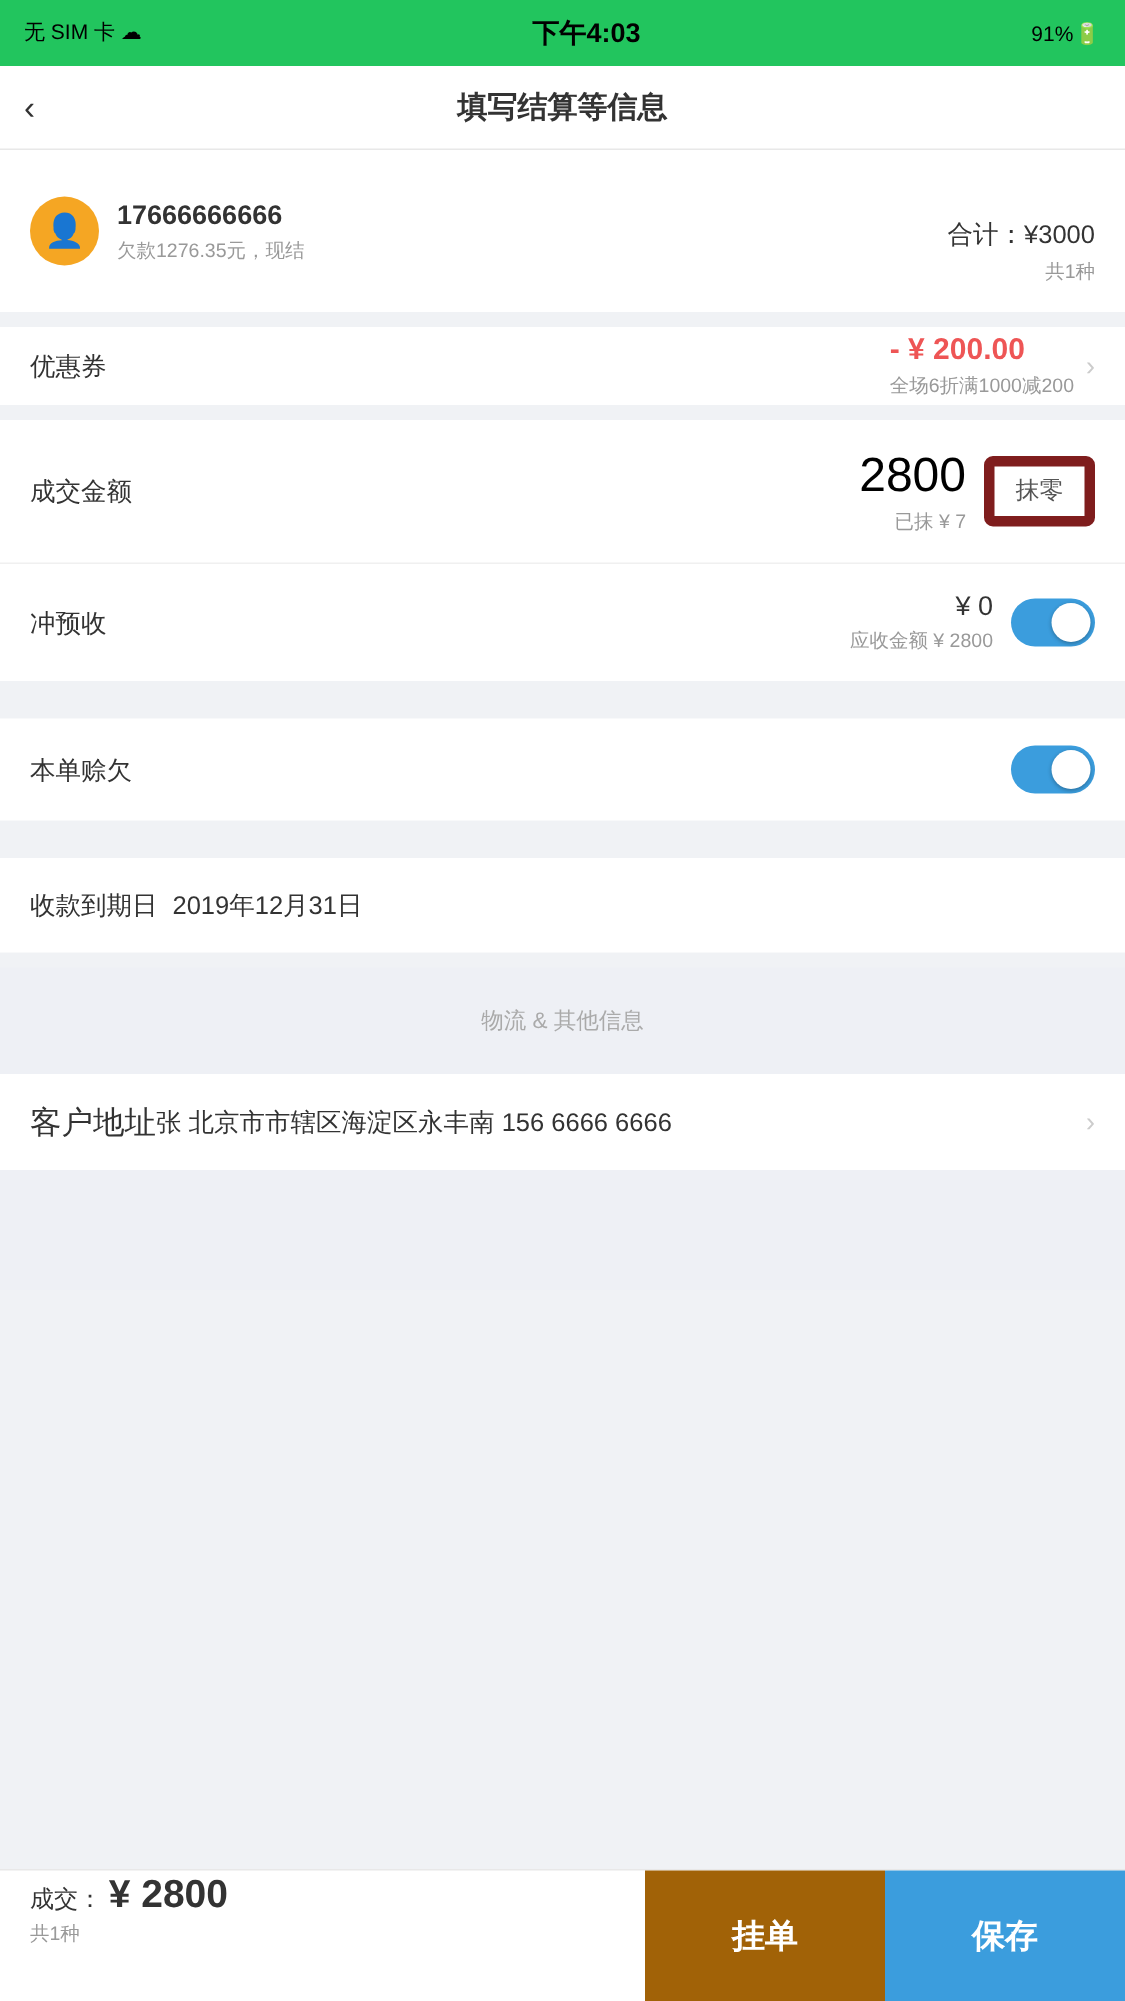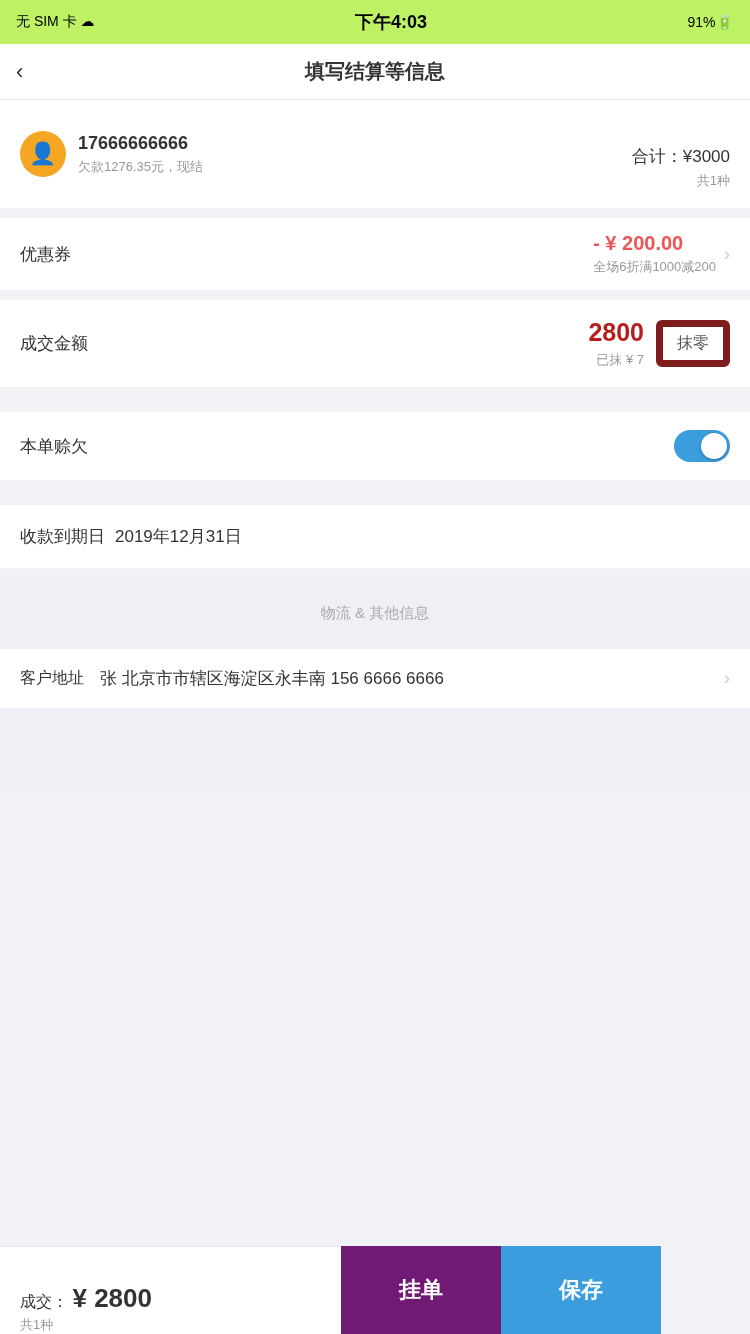--- a/index.html
+++ b/index.html
@@ -8,21 +8,21 @@
       font-family: -apple-system, "PingFang SC", "Helvetica Neue", sans-serif;
       background: #f0f2f5;
       width: 750px;
       min-height: 1334px;
       position: relative;
       overflow-x: hidden;
     }
 
     
     .status-bar {
-      background: #bef264;
+      background: #22c55e;
       height: 44px;
       display: flex;
       align-items: center;
       justify-content: space-between;
       padding: 16px 16px;
       font-size: 15px;
       font-weight: 500;
     }
     .status-left { display: flex; align-items: center; gap: 6px; font-size: 14px; }
     .status-center { font-size: 18px; font-weight: 600; }
@@ -80,21 +80,21 @@
     .customer-info {}
     .customer-phone { font-size: 18px; font-weight: 600; color: #333; }
     .customer-debt { font-size: 13px; color: #999; margin-top: 4px; }
     .customer-right { text-align: right; }
     .total-amount { font-size: 17px; color: #333; font-weight: 500; margin-top: 27px; }
     .total-count { font-size: 13px; color: #999; margin-top: 4px; }
 
     
     .coupon-row {
       background: #fff;
-      padding: 14px 20px;
+      padding: 4px 20px;
       display: flex;
       align-items: center;
       justify-content: space-between;
       margin-bottom: 10px;
     }
     .coupon-label { font-size: 17px; color: #333; }
     .coupon-right { display: flex; align-items: center; gap: 8px; }
     .coupon-discount { font-size: 20px; color: #e55; font-weight: 600; }
     .coupon-desc { font-size: 13px; color: #999; margin-top: 3px; text-align: right; }
     .chevron { font-size: 18px; color: #ccc; }
@@ -107,21 +107,21 @@
     .section-row {
       padding: 18px 20px;
       display: flex;
       align-items: center;
       justify-content: space-between;
       border-bottom: 1px solid #f0f0f0;
     }
     .section-row:last-child { border-bottom: none; }
     .row-label { font-size: 17px; color: #333; }
     .row-right { display: flex; align-items: center; gap: 12px; }
-    .amount-big { font-size: 25px; color: #b91c1c; font-weight: 700; }
+    .amount-big { font-size: 32px; color: #000000; font-weight: 400; }
     .amount-sub { font-size: 13px; color: #999; margin-top: 4px; text-align: right; }
 
     .round-zero-btn {
       border: 7px solid #7f1d1d;
       border-radius: 6px;
       padding: 6px 14px;
       font-size: 16px;
       color: #555;
       background: #fff;
       cursor: pointer;
@@ -190,57 +190,57 @@
     }
 
     
     .address-row {
       background: #fff;
       padding: 18px 20px;
       display: flex;
       align-items: center;
       justify-content: space-between;
     }
-    .address-label { font-size: 16px; color: #333; flex-shrink: 0; margin-right: 16px; }
+    .address-label { font-size: 21px; color: #333; flex-shrink: 0; }
     .address-content { font-size: 17px; color: #333; flex: 1; }
 
     
     .bottom-spacer {
       background: #eef0f5;
       height: 80px;
     }
 
     
     .footer {
       position: fixed;
       bottom: 0;
-      width: 661px;
+      width: 750px;
       height: 88px;
       display: flex;
-      align-items: flex-end;
+      align-items: flex-start;
       background: #fff;
       border-top: 1px solid #e8e8e8;
     }
     .footer-summary {
       flex: 1;
       padding: 0 20px;
     }
     .footer-deal { font-size: 16px; color: #333; }
     .footer-amount { font-size: 26px; font-weight: 700; color: #333; display: inline; }
     .footer-count { font-size: 13px; color: #999; margin-top: 2px; }
     .footer-btn {
       height: 88px;
       width: 160px;
       font-size: 22px;
       font-weight: 600;
       border: none;
       cursor: pointer;
       color: #fff;
     }
-    .btn-hold { background: #701a75; }
+    .btn-hold { background: #a16207; }
     .btn-save { background: #3b9ddd; }
   </style>
 </head>
 <body>
 
 <div class="status-bar">
   <div class="status-left">
     <span>无 SIM 卡 ☁</span>
   </div>
   <div class="status-center">下午4:03</div>
@@ -292,20 +292,30 @@
       <div class="row-label">成交金额</div>
       <div class="row-right">
         <div>
           <div class="amount-big">2800</div>
           <div class="amount-sub">已抹  ¥ 7</div>
         </div>
         <button class="round-zero-btn">抹零</button>
       </div>
     </div>
 
+    <div class="section-row">
+      <div class="row-label">冲预收</div>
+      <div class="row-right">
+        <div class="precollect-right">
+          <div class="precollect-amount">¥ 0</div>
+          <div class="precollect-sub">应收金额 ¥ 2800</div>
+        </div>
+        <div class="toggle"></div>
+      </div>
+    </div>
   </div>
 
   <div class="section">
     <div class="section-row">
       <div class="row-label">本单赊欠</div>
       <div class="row-right">
         <div class="toggle"></div>
       </div>
     </div>
   </div>

